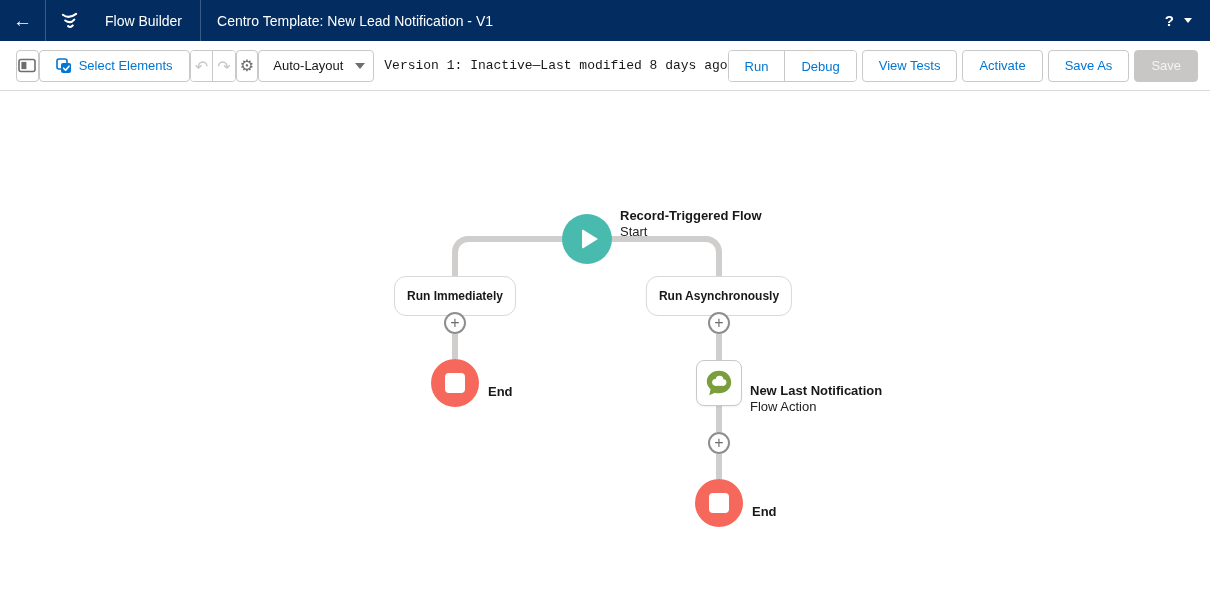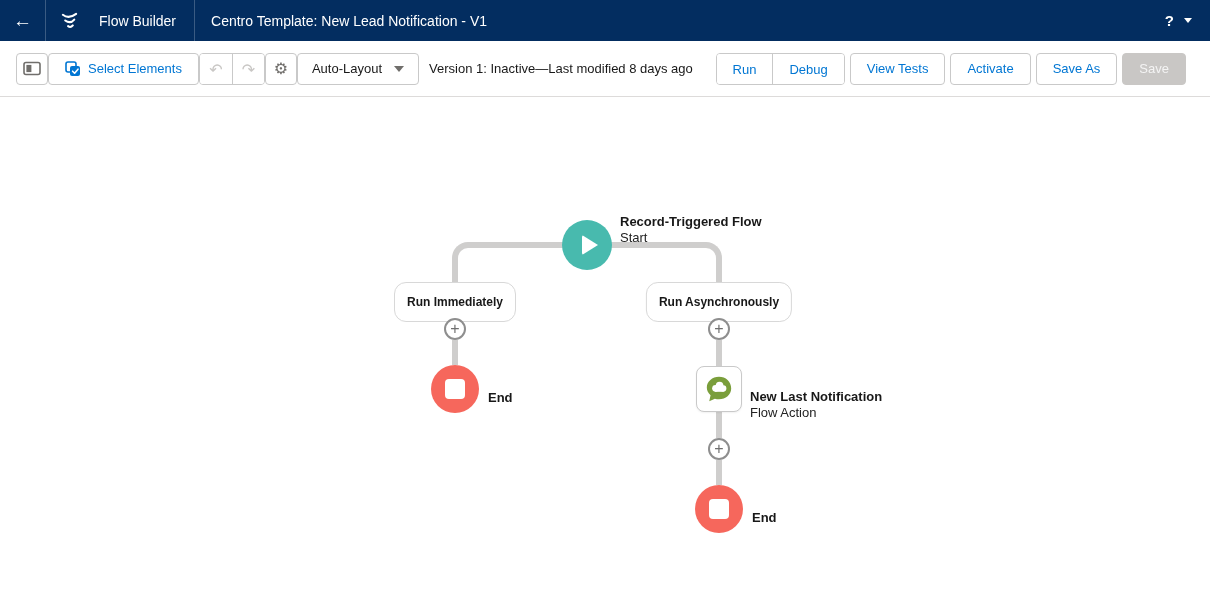--- a/index.html
+++ b/index.html
@@ -5,48 +5,48 @@
   * { margin:0; padding:0; box-sizing:border-box; }
   html,body { width:1210px; height:606px; overflow:hidden;
     font-family:"Liberation Sans", sans-serif; background:#fff; }
 
   
   .header { height:41px; background:var(--header_bg,#032D60); display:flex;
     align-items:stretch; color:#fff; }
   .hdr-back { width:45px; display:flex; align-items:center; justify-content:center;
     font-size:19px; cursor:pointer; }
   .hdr-sec { display:flex; align-items:center; border-left:1px solid rgba(255,255,255,.22); }
-  .hdr-app { padding:0 18px 0 14px; gap:20px; }
+  .hdr-app { padding:0 18px 0 14px; gap:26px; }
   .hdr-app .logo { display:flex; align-items:center; }
   .hdr-app .name { font-size:14px; }
   .hdr-title { padding:0 16px; font-size:14px; }
   .hdr-right { margin-left:auto; display:flex; align-items:center; gap:10px; padding-right:18px; }
   .hdr-help { font-size:15px; font-weight:bold; cursor:pointer; }
   .caret-down-sm { width:0; height:0; border-left:4px solid transparent;
     border-right:4px solid transparent; border-top:5px solid #fff; cursor:pointer; }
 
   
-  .toolbar { height:56px; background:#fff; border-bottom:1px solid #dddbda;
-    display:flex; align-items:center; padding:0 24px 0 16px; gap:0; }
+  .toolbar { height:50px; background:#fff; border-bottom:1px solid #dddbda;
+    display:flex; align-items:center; padding:0 12px 0 16px; gap:0; }
   .btn { height:32px; border:1px solid #c9c9c9; border-radius:4px; background:#fff;
     color:var(--accent_blue,#0176D3); font-size:13px; font-family:inherit;
     padding:0 16px; display:flex; align-items:center; justify-content:center;
     gap:7px; cursor:pointer; white-space:nowrap; }
   .btn-icon { width:32px; padding:0; color:#706e6b; }
   .btn-group { display:flex; height:32px; border:1px solid #c9c9c9; border-radius:4px;
     overflow:hidden; }
   .btn-group .btn { border:none; border-radius:0; }
   .btn-group .btn + .btn { border-left:1px solid #c9c9c9; }
   .glyph-disabled { color:#c9c7c5; font-size:16px; }
   .gear-glyph { font-size:16px; color:#706e6b; }
   .layout-select { color:#181818; gap:12px; padding:0 14px; min-width:116px;
     justify-content:space-between; }
   .caret-down { width:0; height:0; border-left:5px solid transparent;
     border-right:5px solid transparent; border-top:6px solid #706e6b; }
-  .version { font-size:13px; color:#181818; margin-left:10px; white-space:nowrap; }
+  .version { font-size:13px; color:#181818; margin-left:10px; white-space:nowrap;font-family:Liberation Mono, monospace; }
   .toolbar-right { margin-left:auto; display:flex; gap:5px; }
   .btn-disabled { background:var(--disabled_bg,#C9C7C5); border-color:var(--disabled_bg,#C9C7C5);
     color:#f4f4f4; cursor:default; }
 
   
   .canvas { position:relative; width:1210px; height:514px; background:#fff; }
   .seg { position:absolute; background:var(--connector_gray,#CFCECD); width:6px; }
   .elbow { position:absolute; }
   .elbow-left { left:452px; top:145px; width:138px; height:42px;
     border-top:6px solid var(--connector_gray,#CFCECD);

